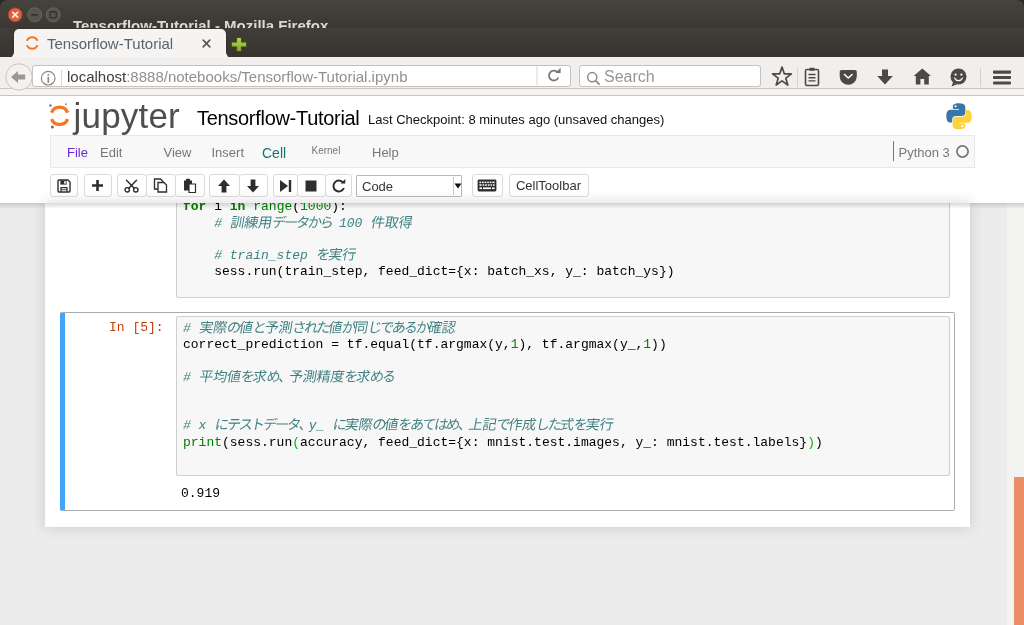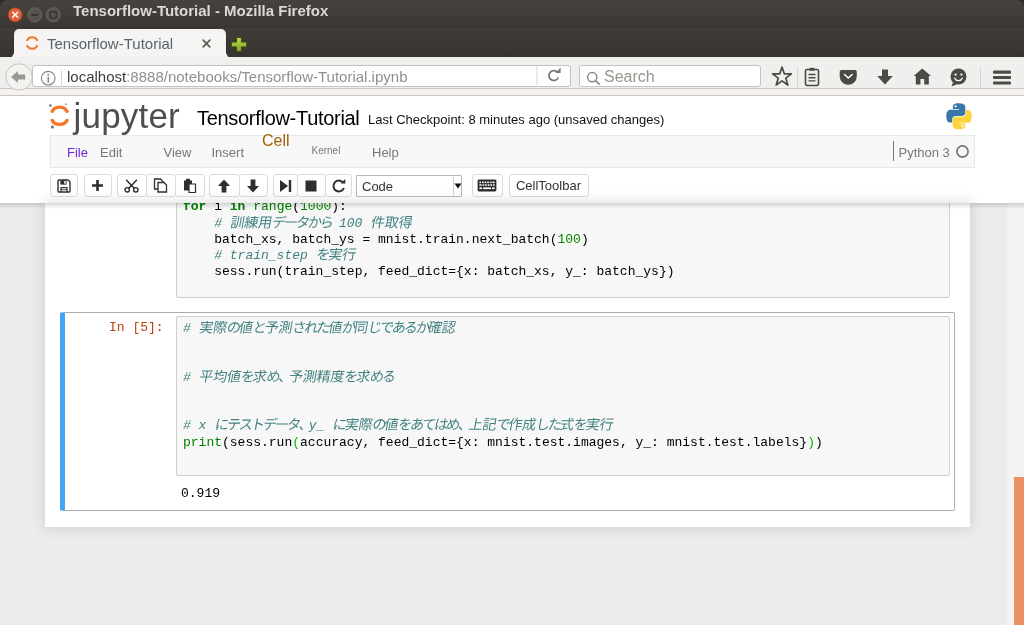--- a/index.html
+++ b/index.html
@@ -11,21 +11,21 @@
 <div class="abs" style="left:0;top:0;width:1024px;height:28px;background:#2A2927"></div>
 <div class="abs" style="left:0;top:0;width:1024px;height:28px;background:linear-gradient(#46433F,#3B3834);border-radius:8px 8px 0 0"></div>
 <svg class="abs" style="left:7px;top:6.5px" width="55" height="16" viewBox="0 0 55 16">
 <circle cx="8.2" cy="7.8" r="7" fill="#E0603C" stroke="#9C4427" stroke-width="0.9"></circle>
 <path d="M5.8 5.4 L10.6 10.2 M10.6 5.4 L5.8 10.2" stroke="#F6EDE7" stroke-width="1.7" stroke-linecap="round"></path>
 <circle cx="27.7" cy="7.8" r="7" fill="#56544F" stroke="#6B6963" stroke-width="0.9"></circle>
 <rect x="24.2" y="7" width="7" height="1.7" rx="0.8" fill="#34322E"></rect>
 <circle cx="46.2" cy="7.8" r="7" fill="#56544F" stroke="#6B6963" stroke-width="0.9"></circle>
 <rect x="43.1" y="4.7" width="6.2" height="6.2" rx="1" fill="none" stroke="#34322E" stroke-width="1.4"></rect>
 </svg>
-<div class="abs" style="left:73px;top:2px;font-size:15px;font-weight:bold;color:#DCD9D3">Tensorflow-Tutorial - Mozilla Firefox</div>
+<div class="abs" style="left:73px;top:17px;font-size:15px;font-weight:bold;color:#DCD9D3">Tensorflow-Tutorial - Mozilla Firefox</div>
 <div class="abs" style="left:0;top:28px;width:1024px;height:29px;background:linear-gradient(#413E39,#37342F)"></div>
 <div class="abs" style="left:14px;top:28.5px;width:212px;height:29px;background:#F5F4F2;border-radius:5px 5px 0 0;box-shadow:0 0 2px rgba(0,0,0,0.4)"></div>
 <div class="abs" style="left:8px;top:51.5px;width:6px;height:6px;background:#F5F4F2"></div>
 <div class="abs" style="left:8px;top:51.5px;width:6px;height:6px;background:#38352F;border-bottom-right-radius:6px"></div>
 <div class="abs" style="left:226px;top:51.5px;width:6px;height:6px;background:#F5F4F2"></div>
 <div class="abs" style="left:226px;top:51.5px;width:6px;height:6px;background:#38352F;border-bottom-left-radius:6px"></div>
 <svg class="abs" style="left:25px;top:36px" width="15" height="15" viewBox="0 0 15 15">
     <g fill="#F37726">
       <path d="M0.99 4.49 A6.7 6.7 0 0 1 13.41 4.49 L11.65 5.20 A4.8 4.8 0 0 0 2.75 5.20 Z"></path>
       <path d="M13.41 9.51 A6.7 6.7 0 0 1 0.99 9.51 L2.75 8.80 A4.8 4.8 0 0 0 11.65 8.80 Z"></path>
@@ -114,21 +114,21 @@
 <path d="M13.9 1.2c-6.4 0-6 2.8-6 2.8v2.9h6.1v.8H5.5S1.3 7.2 1.3 14c0 6.8 3.7 6.6 3.7 6.6h2.2v-3s-.1-3.7 3.6-3.7h6s3.5.1 3.5-3.4V5s.5-3.8-6.4-3.8z" fill="#3875A8"></path>
 <circle cx="10.6" cy="4.3" r="1.15" fill="#fff"></circle>
 <path d="M14.1 27.3c6.4 0 6-2.8 6-2.8v-2.9h-6.1v-.8h8.5s4.2.7 4.2-6.1c0-6.8-3.7-6.6-3.7-6.6h-2.2v3s.1 3.7-3.6 3.7h-6s-3.5-.1-3.5 3.4v5.3s-.5 3.8 6.4 3.8z" fill="#FDD23E"></path>
 <circle cx="17.4" cy="24.2" r="1.15" fill="#fff"></circle>
 </svg>
 <div class="abs" style="left:50px;top:135px;width:925px;height:32.5px;background:#F8F8F8;border:1px solid #E7E7E7"></div>
 <div class="abs" style="left:67px;top:145px;font-size:13px;color:#6d28d9">File</div>
 <div class="abs" style="left:100px;top:145px;font-size:13px;color:#777">Edit</div>
 <div class="abs" style="left:163.5px;top:145px;font-size:13px;color:#777">View</div>
 <div class="abs" style="left:211.5px;top:145px;font-size:13px;color:#777">Insert</div>
-<div class="abs" style="left:262px;top:132px;font-size:16px;color:#a16207">Cell</div>
+<div class="abs" style="left:262px;top:145px;font-size:14px;color:#0f766e">Cell</div>
 <div class="abs" style="left:311.5px;top:145px;font-size:10px;color:#777">Kernel</div>
 <div class="abs" style="left:372px;top:145px;font-size:13px;color:#777">Help</div>
 <div class="abs" style="left:892.5px;top:141px;width:1px;height:20px;background:#777"></div>
 <div class="abs" style="left:898.5px;top:145px;font-size:13px;color:#777">Python 3</div>
 <svg class="abs" style="left:955px;top:144px" width="15" height="15" viewBox="0 0 15 15">
     <circle cx="7.5" cy="7.5" r="5.6" fill="none" stroke="#757575" stroke-width="1.7"></circle>
   </svg>
 <div class="abs" style="left:49.8px;top:174px;width:28.3px;height:23px;background:#fff;border:1px solid #DBDBDB;border-radius:3px;display:flex;align-items:center;justify-content:center">
     <svg width="14" height="14" viewBox="0 0 14 14">
       <path d="M1 2 a1 1 0 0 1 1-1 h9 l2 2 v9 a1 1 0 0 1 -1 1 H2 a1 1 0 0 1 -1-1 z" fill="none" stroke="#2E2E2E" stroke-width="1.4"></path>
@@ -244,21 +244,20 @@
       <path transform="translate(88.2 11.4)" d="M4.6 -10.2 4.4 -9.1C4.8 -9.1 5.3 -9.1 5.7 -9.1C6.5 -9.1 9.8 -9.1 10.6 -9.1C11 -9.1 11.5 -9.1 11.9 -9.1L12.1 -10.2C11.7 -10.2 11.2 -10.2 10.7 -10.2C10 -10.2 6.7 -10.2 5.9 -10.2C5.5 -10.2 5 -10.2 4.6 -10.2ZM13 -11.4 12.2 -11.1C12.5 -10.5 12.8 -9.7 13 -9.1L13.8 -9.5C13.6 -10 13.3 -10.9 13 -11.4ZM14.6 -11.9 13.8 -11.6C14.1 -11.1 14.5 -10.3 14.7 -9.7L15.5 -10C15.3 -10.5 14.9 -11.4 14.6 -11.9ZM2.4 -6.7 2.2 -5.6C2.6 -5.6 3 -5.6 3.4 -5.6H7.6C7.3 -4.3 6.9 -3.1 6.2 -2.1C5.5 -1.2 4.3 -0.4 3.1 0L4 0.8C5.3 0.2 6.6 -0.8 7.2 -1.8C8 -2.8 8.4 -4.1 8.7 -5.6H12.5C12.9 -5.6 13.3 -5.6 13.6 -5.6L13.8 -6.7C13.5 -6.7 13 -6.7 12.7 -6.7C12 -6.7 4.4 -6.7 3.6 -6.7C3.1 -6.7 2.7 -6.7 2.4 -6.7Z"></path>
       <path transform="translate(100.2 11.4)" d="M2.5 -6.1 2.3 -4.7C2.7 -4.7 3.4 -4.8 4.2 -4.8C5.3 -4.8 10.8 -4.8 11.9 -4.8C12.5 -4.8 13.1 -4.7 13.4 -4.7L13.6 -6.1C13.3 -6 12.8 -6 12.1 -6C11.1 -6 5.5 -6 4.4 -6C3.6 -6 2.9 -6 2.5 -6.1Z"></path>
       <path transform="translate(112.2 11.4)" d="M9.4 -11 8.2 -11.4C8.1 -11 7.8 -10.5 7.6 -10.3C6.7 -9 4.9 -6.9 2.2 -5.4L3.1 -4.7C4.8 -5.8 6.3 -7.1 7.4 -8.4H12.1C11.7 -7.3 10.7 -5.7 9.6 -4.5C8.7 -5.2 7.8 -5.9 6.9 -6.4L6 -5.6C6.8 -5.1 7.8 -4.4 8.7 -3.6C7.2 -2.3 5.1 -1 2.6 -0.3L3.5 0.6C6 -0.3 8 -1.6 9.5 -2.9C10 -2.5 10.4 -2 10.8 -1.7L11.8 -2.6C11.4 -3 10.9 -3.4 10.4 -3.9C11.7 -5.3 12.7 -6.9 13.3 -8.2C13.5 -8.4 13.6 -8.8 13.8 -9L13 -9.5C12.7 -9.4 12.4 -9.4 12 -9.4H8.2L8.6 -9.9C8.8 -10.2 9.1 -10.6 9.4 -11Z"></path>
       <path transform="translate(124.2 11.4)" d="M12.6 -9.4 11.5 -9C12.3 -7.8 13 -5.3 13.1 -3.9L14.3 -4.4C14 -5.7 13.3 -8.3 12.6 -9.4ZM2.5 -7.9 2.4 -6.6C2.7 -6.7 3.3 -6.8 3.7 -6.8L5.5 -7C4.7 -5.1 3.1 -1.9 1.3 0L2.4 0.4C4.2 -1.9 5.8 -5.1 6.6 -7.1C7.3 -7.2 7.8 -7.2 8.2 -7.2C9 -7.2 9.6 -7 9.4 -5.7C9.1 -4.2 8.6 -2.4 7.9 -1.4C7.6 -0.8 7.1 -0.7 6.6 -0.7C6.2 -0.7 5.5 -0.8 4.9 -1L4.9 0.2C5.3 0.3 6 0.4 6.5 0.4C7.4 0.4 8.2 0.2 8.8 -0.8C9.6 -1.9 10.2 -4.2 10.5 -5.8C10.8 -7.7 9.9 -8.2 8.6 -8.2C8.3 -8.2 7.7 -8.1 7 -8.1L7.7 -10.1C7.8 -10.4 8 -10.7 8.1 -10.9L6.8 -11.1C6.6 -10.1 6.3 -9 5.9 -8C5 -7.9 4.2 -7.9 3.7 -7.9C3.3 -7.8 2.9 -7.8 2.5 -7.9Z"></path>
       <path transform="translate(136.2 11.4)" d="M6.6 -11 6.2 -9.9C7.2 -9.6 10.1 -9 11.4 -8.8L11.9 -9.9C10.6 -10 7.8 -10.6 6.6 -11ZM5.9 -8.4 4.7 -8.6C4.4 -7.1 3.5 -4.2 3 -2.9L4 -2.6C4.1 -2.9 4.3 -3.1 4.5 -3.3C5.7 -4.5 7.4 -5.2 9.2 -5.2C10.6 -5.2 11.5 -4.4 11.3 -3.3C11 -1.4 8.6 -0.1 4.3 -0.7L4.4 0.5C9.6 0.9 12.1 -0.8 12.5 -3.3C12.8 -4.9 11.6 -6.2 9.5 -6.2C7.8 -6.2 6.1 -5.7 4.6 -4.5C4.9 -5.4 5.5 -7.5 5.9 -8.4Z"></path>
       <text x="156.0" y="11.4" font-family="Liberation Mono" font-style="italic" font-size="13" fill="#408080">100</text>
       <path transform="translate(187.2 11.4)" d="M5.3 -4.8 5.1 -3.8H9.1L8.3 1.1H9.3L10.2 -3.8H14L14.2 -4.8H10.3L10.9 -7.9H14.1L14.3 -8.9H11.1L11.5 -11.6H10.5L10 -8.9H8.1C8.4 -9.5 8.7 -10.2 9 -10.8L8 -11.1C7.4 -9.2 6.4 -7.4 5.4 -6.3C5.7 -6.1 6.1 -5.9 6.2 -5.7C6.7 -6.3 7.2 -7.1 7.6 -7.9H9.8L9.3 -4.8ZM5.8 -11.7C4.7 -9.6 3.1 -7.5 1.5 -6.1C1.7 -5.9 1.9 -5.3 1.9 -5.1C2.5 -5.6 3 -6.1 3.5 -6.7L2.1 1.1H3.2L4.8 -8.4C5.5 -9.3 6.2 -10.4 6.8 -11.4Z"></path>
       <path transform="translate(201.0 11.4)" d="M10 -8.8 8.9 -8.6C9 -6.2 9.3 -4.2 10 -2.5C8.9 -1.4 7.8 -0.5 6.6 0.1C6.8 0.3 7 0.7 7.1 0.9C8.3 0.3 9.4 -0.5 10.4 -1.6C11 -0.5 11.8 0.3 12.8 1C13 0.7 13.4 0.3 13.7 0.1C12.6 -0.5 11.8 -1.4 11.2 -2.5C12.7 -4.3 13.9 -6.7 14.8 -9.7L14.1 -9.9L13.9 -9.8H8.9L8.7 -8.8H13.5C12.8 -6.7 11.8 -5 10.8 -3.5C10.2 -5 10 -6.8 10 -8.8ZM0.7 -1.7 0.7 -0.7C2.1 -0.9 3.9 -1.2 5.8 -1.5L5.3 1.1H6.3L8.3 -9.9H9.2L9.4 -10.9H2.6L2.4 -9.9H3.5L2.1 -1.9ZM4.5 -9.9H7.2L6.9 -8H4.2ZM4 -7.1H6.8L6.4 -5.1H3.7ZM3.5 -4.2H6.2L5.9 -2.4L3.1 -2Z"></path>
       <path transform="translate(214.8 11.4)" d="M8.3 -8.6H12.9L12.7 -7.5H8.1ZM8.6 -10.5H13.2L13 -9.4H8.4ZM7.7 -11.3 6.9 -6.7H13.6L14.4 -11.3ZM6.1 -2C6.6 -1.4 7.2 -0.5 7.5 0L8.4 -0.5C8.1 -1.1 7.5 -1.9 6.9 -2.5ZM5.6 -11.7C4.8 -10.7 3.3 -9.6 2.1 -8.8C2.2 -8.6 2.4 -8.2 2.5 -8C3.9 -8.8 5.5 -10.1 6.5 -11.3ZM5.2 -3.6 5 -2.7H10.7L10.2 -0.1C10.2 0.1 10.1 0.2 9.9 0.2C9.7 0.2 9 0.2 8.2 0.2C8.3 0.5 8.4 0.8 8.4 1.1C9.4 1.1 10.1 1.1 10.5 1C11 0.8 11.1 0.5 11.2 0L11.7 -2.7H13.8L14 -3.6H11.9L12.1 -4.8H14L14.1 -5.7H5.9L5.7 -4.8H11L10.8 -3.6ZM5.3 -8.6C4.2 -7.2 2.6 -5.8 1.2 -4.8C1.3 -4.6 1.5 -4 1.5 -3.8C2.1 -4.2 2.8 -4.8 3.4 -5.3L2.3 1.1H3.3L4.7 -6.6C5.2 -7.1 5.7 -7.7 6.1 -8.3Z"></path>
     </svg>
-    <div class="cm" style="left:138.0px;top:28.7px">    batch_xs, batch_ys = mnist.train.next_batch(<span class="n">100</span>)</div>
     <svg style="position:absolute;left:138.0px;top:44.9px" width="179" height="17" viewBox="0 0 179 17" fill="#408080">
       <text x="31.2" y="11.4" font-family="Liberation Mono" font-style="italic" font-size="13" fill="#408080">#</text>
       <text x="46.8" y="11.4" font-family="Liberation Mono" font-style="italic" font-size="13" fill="#408080">train_step</text>
       <path transform="translate(132.6 11.4)" d="M13.4 -6.2 13.2 -7.2C12.7 -7 12.4 -6.9 11.9 -6.7C11.1 -6.3 10.2 -6 9.2 -5.5C9.1 -6.4 8.4 -6.8 7.5 -6.8C6.9 -6.8 6.1 -6.6 5.5 -6.3C6.1 -6.9 6.7 -7.7 7.1 -8.5C8.7 -8.5 10.4 -8.6 11.9 -8.8L12 -9.9C10.7 -9.6 9.1 -9.5 7.7 -9.5C8 -10.1 8.2 -10.7 8.4 -11.1L7.3 -11.2C7.1 -10.7 6.9 -10 6.6 -9.4L5.7 -9.4C5 -9.4 4.1 -9.5 3.3 -9.6L3.2 -8.5C3.9 -8.5 4.8 -8.4 5.4 -8.4H6.1C5.3 -7.3 4.1 -5.9 2.1 -4.1L2.9 -3.4C3.5 -4 3.9 -4.5 4.4 -4.9C5.2 -5.5 6.1 -5.9 7 -5.9C7.6 -5.9 8.1 -5.7 8.1 -5.1C6.3 -4.2 4.5 -3.2 4.2 -1.5C3.9 0.2 5.4 0.6 7.4 0.6C8.7 0.6 10.2 0.5 11.3 0.4L11.5 -0.7C10.3 -0.5 8.8 -0.4 7.7 -0.4C6.2 -0.4 5.2 -0.6 5.3 -1.7C5.5 -2.6 6.6 -3.3 8 -4C7.8 -3.3 7.7 -2.4 7.5 -1.8H8.6L9.1 -4.5C10.2 -5 11.3 -5.4 12.1 -5.7C12.5 -5.9 13.1 -6.1 13.4 -6.2Z"></path>
       <path transform="translate(144.6 11.4)" d="M8 -9 7.8 -7.8H3.6L3.5 -6.9H7.6L7.4 -5.7H3.5L3.3 -4.8H7.2C7.1 -4.4 7 -3.9 6.7 -3.5H1.5L1.3 -2.5H6.1C5.2 -1.5 3.6 -0.5 0.7 0.3C0.9 0.5 1.1 0.9 1.2 1.1C4.6 0.2 6.3 -1.1 7.3 -2.5H7.4C8.2 -0.5 9.9 0.7 12.5 1.1C12.7 0.9 13.1 0.4 13.3 0.2C10.9 -0.1 9.3 -1 8.6 -2.5H13.6L13.8 -3.5H7.9C8.1 -3.9 8.2 -4.4 8.3 -4.8H12.5L12.6 -5.7H8.5L8.7 -6.9H13.1L13.2 -7.7H14.3L14.7 -10.4H9.3L9.6 -11.8H8.5L8.3 -10.4H2.9L2.4 -7.7H3.5L3.8 -9.4H13.5L13.2 -7.8H8.9L9.1 -9Z"></path>
       <path transform="translate(158.4 11.4)" d="M8 -10.9 7.8 -9.9H14.7L14.9 -10.9ZM5.8 -11.8C4.9 -10.8 3.3 -9.5 2 -8.7C2.2 -8.5 2.4 -8.1 2.5 -7.9C3.9 -8.8 5.6 -10.1 6.7 -11.4ZM6.7 -7.1 6.5 -6H11.3L10.2 -0.2C10.2 0 10.1 0.1 9.8 0.1C9.6 0.1 8.6 0.1 7.6 0C7.7 0.4 7.8 0.8 7.8 1.1C9.2 1.1 10 1.1 10.5 0.9C11 0.7 11.2 0.4 11.3 -0.2L12.3 -6H14.4L14.6 -7.1ZM5.8 -8.8C4.6 -7.2 2.8 -5.5 1.1 -4.5C1.3 -4.3 1.6 -3.8 1.7 -3.6C2.3 -4 3 -4.5 3.6 -5.1L2.5 1.2H3.5L4.8 -6.2C5.5 -6.9 6.2 -7.7 6.8 -8.4Z"></path>
     </svg>
     <div class="cm" style="left:138.0px;top:61.1px">    sess.run(train_step, feed_dict={x: batch_xs, y_: batch_ys})</div>
     <svg style="position:absolute;left:138.0px;top:118.2px" width="278" height="17" viewBox="0 0 278 17" fill="#408080">
       <text x="0.0" y="11.4" font-family="Liberation Mono" font-style="italic" font-size="13" fill="#408080">#</text>
@@ -276,20 +275,21 @@
       <path transform="translate(158.4 11.4)" d="M12.4 -9.3 11.3 -8.8C12.1 -7.6 12.7 -5.2 12.9 -3.8L14.1 -4.3C13.8 -5.6 13.1 -8.1 12.4 -9.3ZM12.9 -11.3 12.1 -11C12.4 -10.4 12.7 -9.6 12.9 -9L13.7 -9.4C13.5 -9.9 13.2 -10.8 12.9 -11.3ZM14.5 -11.8 13.8 -11.5C14.1 -11 14.4 -10.2 14.6 -9.6L15.4 -9.9C15.2 -10.5 14.8 -11.3 14.5 -11.8ZM2.3 -7.8 2.2 -6.6C2.5 -6.7 3.1 -6.7 3.5 -6.8L5.3 -6.9C4.5 -5.1 2.9 -1.9 1.1 0L2.2 0.5C4.1 -1.9 5.6 -5.1 6.4 -7.1C7.1 -7.1 7.6 -7.2 8 -7.2C8.8 -7.2 9.4 -6.9 9.2 -5.6C8.9 -4.1 8.4 -2.3 7.8 -1.4C7.4 -0.7 6.9 -0.6 6.4 -0.6C6 -0.6 5.3 -0.7 4.7 -0.9L4.7 0.3C5.1 0.4 5.8 0.4 6.3 0.4C7.2 0.4 8 0.2 8.6 -0.7C9.4 -1.9 10 -4.1 10.3 -5.8C10.6 -7.7 9.7 -8.1 8.4 -8.1C8.1 -8.1 7.5 -8.1 6.8 -8.1L7.6 -10C7.6 -10.3 7.8 -10.6 7.9 -10.9L6.6 -11C6.4 -10.1 6.1 -9 5.7 -8C4.8 -7.9 4 -7.8 3.5 -7.8C3.1 -7.8 2.7 -7.8 2.3 -7.8Z"></path>
       <path transform="translate(170.4 11.4)" d="M5 -8.6 4.8 -7.7H11.9L12.1 -8.6ZM6.1 -5.3H9.8L9.3 -2.6H5.6ZM5.3 -6.2 4.3 -0.7H5.3L5.5 -1.7H10.1L10.9 -6.2ZM3.2 -11 1 1.1H2.1L4 -10H13.5L11.8 -0.2C11.8 0 11.7 0.1 11.4 0.1C11.2 0.1 10.3 0.1 9.5 0.1C9.6 0.4 9.7 0.9 9.7 1.1C10.9 1.1 11.6 1.1 12 0.9C12.5 0.8 12.7 0.4 12.8 -0.2L14.7 -11Z"></path>
       <path transform="translate(184.2 11.4)" d="M10.2 -9.7 9.3 -9.3C9.7 -8.7 10 -7.8 10.2 -7.1L11.1 -7.4C10.9 -8.1 10.4 -9.2 10.2 -9.7ZM12.1 -10.4 11.2 -10C11.6 -9.4 12 -8.5 12.2 -7.8L13.1 -8.2C12.9 -8.8 12.4 -9.9 12.1 -10.4ZM6.5 -10.8 5.1 -10.8C5.1 -10.4 5 -9.9 4.9 -9.4C4.7 -7.9 3.9 -4.4 3.5 -2.3C3.1 0 4.4 0.8 6.4 0.8C9.5 0.8 11.6 -1 12.8 -2.3L12.2 -3.2C10.9 -1.8 9.2 -0.3 6.6 -0.3C5.3 -0.3 4.4 -0.9 4.7 -2.4C5.1 -4.5 5.8 -7.8 6.1 -9.4C6.2 -9.9 6.3 -10.3 6.5 -10.8Z"></path>
       <path transform="translate(196.2 11.4)" d="M2.7 -9.2 2.6 -8C4.2 -8.3 7.8 -8.7 9.4 -8.8C7.9 -8.1 6.3 -6.3 5.9 -4.1C5.4 -1 8.1 0.4 10.6 0.5L11.3 -0.6C9 -0.7 6.6 -1.6 7.1 -4.3C7.4 -6 9 -8.1 11.1 -8.8C11.8 -9 13.1 -9 13.8 -9L14 -10.1C13.1 -10.1 11.8 -10 10.2 -9.9C7.6 -9.6 4.9 -9.4 4 -9.3C3.7 -9.3 3.3 -9.2 2.7 -9.2ZM11.5 -7.3 10.8 -7C11.1 -6.4 11.4 -5.7 11.6 -5L12.3 -5.3C12.1 -5.9 11.8 -6.8 11.5 -7.3ZM13.2 -7.9 12.4 -7.5C12.7 -6.9 13 -6.3 13.2 -5.6L14 -5.9C13.8 -6.5 13.4 -7.4 13.2 -7.9Z"></path>
       <path transform="translate(208.2 11.4)" d="M9.7 -6.2C8.8 -4.6 7.8 -3.5 6.7 -2.6C6.7 -3.4 6.7 -4.3 6.9 -5.2L7 -5.7C7.7 -6 8.5 -6.2 9.4 -6.2ZM11.5 -7.7 10.5 -8C10.4 -7.8 10.3 -7.4 10.2 -7.2L10.1 -7L9.6 -7.1C8.9 -7.1 8 -6.9 7.2 -6.7C7.3 -7.3 7.5 -7.9 7.6 -8.4C9.4 -8.5 11.3 -8.7 12.8 -9L12.9 -10C11.5 -9.7 9.7 -9.5 7.9 -9.4L8.3 -10.5C8.4 -10.7 8.5 -10.9 8.6 -11.1L7.4 -11.1C7.4 -10.9 7.3 -10.7 7.2 -10.4L6.9 -9.4L6 -9.4C5.4 -9.4 4.2 -9.5 3.7 -9.5L3.6 -8.5C4.1 -8.4 5.2 -8.4 5.8 -8.4L6.7 -8.4C6.5 -7.7 6.3 -7 6.1 -6.3C4.1 -5.4 2.2 -3.6 1.8 -1.8C1.6 -0.6 2.3 0 3.2 0C4 0 4.8 -0.4 5.7 -0.8L5.8 0L6.8 -0.3C6.8 -0.7 6.8 -1.1 6.7 -1.5C8.1 -2.5 9.5 -4 10.6 -6C11.9 -5.6 12.4 -4.7 12.2 -3.6C11.9 -1.8 10.1 -0.5 7.5 -0.2L8 0.7C11.3 0.2 12.9 -1.6 13.3 -3.6C13.6 -5.1 12.8 -6.4 11.1 -6.9L11.1 -6.9C11.2 -7.1 11.4 -7.5 11.5 -7.7ZM5.9 -5.3 5.9 -5C5.7 -4 5.6 -2.9 5.6 -1.9C4.8 -1.4 4.1 -1.1 3.6 -1.1C3.1 -1.1 2.8 -1.4 2.9 -2C3.1 -3.1 4.4 -4.5 5.9 -5.3Z"></path>
       <path transform="translate(220.2 11.4)" d="M8.2 -0.5C7.8 -0.4 7.5 -0.4 7.1 -0.4C6 -0.4 5.3 -0.8 5.4 -1.5C5.5 -2 6 -2.4 6.7 -2.4C7.7 -2.4 8.3 -1.6 8.2 -0.5ZM5.2 -10.3 5 -9.2C5.3 -9.2 5.6 -9.2 5.9 -9.2C6.7 -9.3 9.5 -9.4 10.2 -9.4C9.4 -8.8 7.4 -7.3 6.5 -6.7C5.6 -6 3.5 -4.5 2.2 -3.6L2.8 -2.7C4.9 -4.5 6.4 -5.5 8.7 -5.5C10.5 -5.5 11.7 -4.5 11.4 -3.1C11.2 -2 10.4 -1.2 9.2 -0.7C9.3 -2.1 8.6 -3.2 6.8 -3.2C5.5 -3.2 4.5 -2.4 4.3 -1.4C4.1 -0.2 5.2 0.6 7.1 0.6C10 0.6 12.1 -0.9 12.5 -3.1C12.9 -5 11.4 -6.4 9.1 -6.4C8.5 -6.4 7.8 -6.3 7.1 -6.1C8.4 -7 10.6 -8.6 11.4 -9.2C11.6 -9.4 12 -9.6 12.2 -9.7L11.7 -10.6C11.6 -10.5 11.4 -10.5 11 -10.4C10.2 -10.4 6.9 -10.3 6.1 -10.3C5.9 -10.3 5.5 -10.3 5.2 -10.3Z"></path>
       <path transform="translate(232.2 11.4)" d="M12.6 -9.4 11.5 -9C12.3 -7.8 13 -5.3 13.1 -3.9L14.3 -4.4C14 -5.7 13.3 -8.3 12.6 -9.4ZM2.5 -7.9 2.4 -6.6C2.7 -6.7 3.3 -6.8 3.7 -6.8L5.5 -7C4.7 -5.1 3.1 -1.9 1.3 0L2.4 0.4C4.2 -1.9 5.8 -5.1 6.6 -7.1C7.3 -7.2 7.8 -7.2 8.2 -7.2C9 -7.2 9.6 -7 9.4 -5.7C9.1 -4.2 8.6 -2.4 7.9 -1.4C7.6 -0.8 7.1 -0.7 6.6 -0.7C6.2 -0.7 5.5 -0.8 4.9 -1L4.9 0.2C5.3 0.3 6 0.4 6.5 0.4C7.4 0.4 8.2 0.2 8.8 -0.8C9.6 -1.9 10.2 -4.2 10.5 -5.8C10.8 -7.7 9.9 -8.2 8.6 -8.2C8.3 -8.2 7.7 -8.1 7 -8.1L7.7 -10.1C7.8 -10.4 8 -10.7 8.1 -10.9L6.8 -11.1C6.6 -10.1 6.3 -9 5.9 -8C5 -7.9 4.2 -7.9 3.7 -7.9C3.3 -7.8 2.9 -7.8 2.5 -7.9Z"></path>
       <path transform="translate(244.2 11.4)" d="M10.3 -4.2 10 -2.7H8.1L8.4 -4.2ZM2.7 -10.8 2.5 -9.8H4C3.3 -7.4 2.3 -5.2 1 -3.7C1.1 -3.4 1.3 -2.9 1.4 -2.7C1.8 -3.1 2.1 -3.5 2.4 -4L1.6 0.5H2.5L2.7 -0.6H5.4L6.3 -5.6C6.5 -5.4 6.7 -5.1 6.8 -4.9C7.1 -5.1 7.4 -5.3 7.7 -5.6L6.5 1.1H7.5L7.6 0.5H13.4L13.5 -0.4H10.6L10.9 -1.9H13.1L13.3 -2.7H11L11.3 -4.2H13.5L13.7 -5H11.4L11.7 -6.4H14.2L14.3 -7.3H12.1C12.4 -7.8 12.7 -8.3 13 -8.8L12 -9C11.8 -8.5 11.5 -7.9 11.1 -7.3H9.4C9.9 -8 10.4 -8.7 10.9 -9.4H14.1L13.8 -7.9H14.8L15.2 -10.3H11.4C11.6 -10.7 11.8 -11.1 12 -11.6L11.1 -11.8C10.9 -11.3 10.6 -10.8 10.4 -10.3H7.5L7.1 -7.9H8L8.3 -9.4H9.8C8.8 -7.9 7.7 -6.7 6.3 -5.8L6.5 -6.7H3.9C4.3 -7.7 4.7 -8.8 5.1 -9.8H7.4L7.6 -10.8ZM10.5 -5H8.6L8.8 -6.4H10.7ZM9.9 -1.9 9.6 -0.4H7.7L8 -1.9ZM3.6 -5.8H5.4L4.7 -1.5H2.9Z"></path>
       <path transform="translate(258.0 11.4)" d="M8.4 -3.7 7.8 -0.3C7.6 0.7 7.8 1 8.8 1C9 1 10.2 1 10.4 1C11.2 1 11.6 0.6 12 -1.1C11.7 -1.2 11.4 -1.3 11.2 -1.5C10.9 -0.1 10.8 0.1 10.4 0.1C10.2 0.1 9.3 0.1 9.1 0.1C8.7 0.1 8.7 0 8.7 -0.3L9.3 -3.7ZM6.9 -3.2C6.6 -2.1 6.1 -0.8 5.3 -0.1L6 0.4C6.9 -0.4 7.4 -1.8 7.7 -3ZM8.8 -5C9.6 -4.5 10.6 -3.7 11 -3.1L11.7 -3.8C11.3 -4.4 10.4 -5.1 9.5 -5.6ZM11.8 -3.1C12.3 -2.1 12.7 -0.7 12.7 0.3L13.7 -0.1C13.6 -1.1 13.2 -2.5 12.7 -3.5ZM2.5 -7.5 2.3 -6.7H6.3L6.5 -7.5ZM3.2 -11.3 3.1 -10.4H6.9L7.1 -11.3ZM2.2 -5.7 2 -4.8H6L6.1 -5.7ZM2.2 -9.4 2 -8.6H7.1L7.2 -9.4ZM8.2 -11.2 8 -10.3H10.4C10.3 -9.8 10.1 -9.3 9.8 -8.9C9.3 -9.1 8.8 -9.3 8.3 -9.5L7.7 -8.8C8.2 -8.6 8.8 -8.3 9.4 -8C8.7 -7.1 7.9 -6.3 6.6 -5.8C6.8 -5.6 7 -5.2 7.1 -5C8.5 -5.7 9.4 -6.6 10.1 -7.6C10.6 -7.3 11.1 -7 11.4 -6.7L12.1 -7.5C11.7 -7.8 11.2 -8.1 10.6 -8.5C10.9 -9 11.2 -9.6 11.4 -10.3H13.8C13.2 -7.6 12.9 -6.7 12.6 -6.4C12.5 -6.3 12.4 -6.3 12.2 -6.3C11.9 -6.3 11.3 -6.3 10.7 -6.3C10.8 -6.1 10.8 -5.7 10.8 -5.4C11.5 -5.3 12.1 -5.3 12.4 -5.4C12.8 -5.4 13.1 -5.5 13.4 -5.8C13.8 -6.2 14.1 -7.4 14.9 -10.7C14.9 -10.8 14.9 -11.2 14.9 -11.2ZM1.8 -3.8 1 1H1.9L2 0.3H5.1L5.8 -3.8ZM2.6 -2.9H4.8L4.3 -0.5H2.1Z"></path>
     </svg>
+    <div class="cm" style="left:138.0px;top:134.4px">correct_prediction = tf.equal(tf.argmax(y,<span class="n">1</span>), tf.argmax(y_,<span class="n">1</span>))</div>
     <svg style="position:absolute;left:138.0px;top:166.8px" width="217" height="17" viewBox="0 0 217 17" fill="#408080">
       <text x="0.0" y="11.4" font-family="Liberation Mono" font-style="italic" font-size="13" fill="#408080">#</text>
       <path transform="translate(15.6 11.4)" d="M4 -8.8C4.4 -7.8 4.7 -6.4 4.7 -5.6L5.8 -5.9C5.7 -6.7 5.4 -8.1 5 -9.1ZM12.2 -9.2C11.7 -8.1 10.8 -6.7 10.1 -5.8L10.9 -5.5C11.6 -6.4 12.5 -7.7 13.2 -8.9ZM1.6 -4.9 1.4 -3.8H7.1L6.2 1.1H7.3L8.2 -3.8H14L14.1 -4.9H8.4L9.2 -9.8H14.2L14.4 -10.8H3.4L3.2 -9.8H8.1L7.3 -4.9Z"></path>
       <path transform="translate(29.4 11.4)" d="M7.3 -6.6 7.1 -5.6H11.5L11.7 -6.6ZM5.9 -2.1 6.1 -1.1C7.6 -1.6 9.5 -2.4 11.4 -3L11.4 -3.9C9.3 -3.2 7.2 -2.5 5.9 -2.1ZM9.2 -11.8C8.3 -9.8 7 -7.9 5.7 -6.7C5.9 -6.5 6.3 -6.2 6.5 -6C7.1 -6.7 7.8 -7.5 8.4 -8.4H13.6C12.4 -2.7 11.8 -0.6 11.3 -0.1C11.1 0.1 10.9 0.1 10.6 0.1C10.3 0.1 9.4 0.1 8.5 0C8.6 0.3 8.7 0.8 8.7 1.1C9.5 1.1 10.4 1.2 10.9 1.1C11.4 1.1 11.7 0.9 12.1 0.5C12.8 -0.2 13.4 -2.4 14.8 -8.9C14.8 -9 14.9 -9.4 14.9 -9.4H9.1C9.5 -10.1 9.9 -10.8 10.2 -11.5ZM0.9 -2.3 1.1 -1.2C2.5 -1.7 4.3 -2.5 6 -3.1L6 -4.1L4.1 -3.4L4.8 -7.5H6.5L6.7 -8.5H5L5.6 -11.7H4.6L4 -8.5H2.2L2.1 -7.5H3.8L3 -3C2.2 -2.7 1.5 -2.5 0.9 -2.3Z"></path>
       <path transform="translate(43.2 11.4)" d="M8.9 -5.5H12.5L12.3 -4.3H8.7ZM8.6 -3.6H12.2L12 -2.4H8.4ZM9.3 -7.4H12.9L12.7 -6.3H9.1ZM8.4 -8.2 7.3 -1.6H12.9L14 -8.2H11L11.4 -9.4H15L15.2 -10.3H11.6L12 -11.7L11 -11.8L10.6 -10.3H6.7L6.6 -9.4H10.4L10 -8.2ZM6.1 -7.5 4.6 1.1H5.5L5.7 0.4H13.4L13.5 -0.5H5.8L7.1 -7.5ZM5.8 -11.7C4.6 -9.6 2.9 -7.5 1.3 -6.1C1.5 -5.9 1.7 -5.3 1.7 -5.1C2.3 -5.6 2.9 -6.2 3.4 -6.8L2 1.1H3.1L4.7 -8.4C5.4 -9.4 6.1 -10.4 6.7 -11.4Z"></path>
       <path transform="translate(57.0 11.4)" d="M13.4 -6.2 13.2 -7.2C12.7 -7 12.4 -6.9 11.9 -6.7C11.1 -6.3 10.2 -6 9.2 -5.5C9.1 -6.4 8.4 -6.8 7.5 -6.8C6.9 -6.8 6.1 -6.6 5.5 -6.3C6.1 -6.9 6.7 -7.7 7.1 -8.5C8.7 -8.5 10.4 -8.6 11.9 -8.8L12 -9.9C10.7 -9.6 9.1 -9.5 7.7 -9.5C8 -10.1 8.2 -10.7 8.4 -11.1L7.3 -11.2C7.1 -10.7 6.9 -10 6.6 -9.4L5.7 -9.4C5 -9.4 4.1 -9.5 3.3 -9.6L3.2 -8.5C3.9 -8.5 4.8 -8.4 5.4 -8.4H6.1C5.3 -7.3 4.1 -5.9 2.1 -4.1L2.9 -3.4C3.5 -4 3.9 -4.5 4.4 -4.9C5.2 -5.5 6.1 -5.9 7 -5.9C7.6 -5.9 8.1 -5.7 8.1 -5.1C6.3 -4.2 4.5 -3.2 4.2 -1.5C3.9 0.2 5.4 0.6 7.4 0.6C8.7 0.6 10.2 0.5 11.3 0.4L11.5 -0.7C10.3 -0.5 8.8 -0.4 7.7 -0.4C6.2 -0.4 5.2 -0.6 5.3 -1.7C5.5 -2.6 6.6 -3.3 8 -4C7.8 -3.3 7.7 -2.4 7.5 -1.8H8.6L9.1 -4.5C10.2 -5 11.3 -5.4 12.1 -5.7C12.5 -5.9 13.1 -6.1 13.4 -6.2Z"></path>
       <path transform="translate(69.0 11.4)" d="M2.9 -7C3.6 -6.2 4.4 -5.1 4.7 -4.4L5.6 -5C5.3 -5.8 4.5 -6.8 3.8 -7.6ZM0.7 -1.2 1.2 -0.2C2.6 -1 4.4 -1.9 6.1 -2.9L5.9 -3.8C4 -2.8 2 -1.8 0.7 -1.2ZM8.5 -11.7 8.1 -9.4H2.6L2.4 -8.4H7.9L6.5 -0.3C6.4 0 6.3 0 6.1 0.1C5.8 0.1 4.9 0.1 3.9 0C4 0.4 4.1 0.8 4.1 1.1C5.3 1.1 6.2 1.1 6.7 0.9C7.2 0.8 7.4 0.4 7.6 -0.3L8.5 -5.8C9.3 -3.2 10.7 -1 12.8 0.1C13 -0.2 13.4 -0.6 13.7 -0.8C12.3 -1.5 11.1 -2.7 10.3 -4.2C11.4 -5 12.8 -6.2 13.8 -7.2L13 -7.8C12.2 -6.9 10.9 -5.8 9.9 -5C9.5 -6 9.1 -7.1 9 -8.2L9 -8.4H14.6L14.8 -9.4H13.1L13.9 -10.1C13.3 -10.6 12.3 -11.3 11.5 -11.7L10.8 -11C11.6 -10.6 12.6 -9.9 13 -9.4H9.2L9.6 -11.7Z"></path>
       <path transform="translate(82.8 11.4)" d="M9 -7.9C8.3 -6.5 7.4 -5 6.7 -4L6.5 -4.5C6.2 -5 6 -6 5.8 -6.9C6.8 -7.5 7.9 -7.8 9 -7.9ZM5.4 -10.2 4.2 -9.8C4.3 -9.5 4.4 -9 4.5 -8.6L4.6 -7.3C3.2 -6.2 2 -4.5 1.7 -2.9C1.4 -1.3 2.2 -0.4 3.2 -0.4C4.3 -0.4 5.3 -1.1 6.3 -2.2C6.5 -1.9 6.6 -1.6 6.8 -1.4L7.8 -2.1C7.6 -2.4 7.4 -2.7 7.1 -3.1C8.1 -4.2 9.2 -6 10 -7.8C11.8 -7.5 12.7 -6.1 12.3 -4.3C12 -2.2 10.1 -0.6 7.1 -0.4L7.6 0.6C10.6 0.2 12.9 -1.5 13.4 -4.3C13.9 -6.7 12.6 -8.4 10.5 -8.8L10.8 -9.7C10.9 -10 11.1 -10.5 11.3 -10.8L10.1 -10.9C10 -10.6 9.9 -10.2 9.8 -9.9C9.7 -9.5 9.6 -9.2 9.4 -8.9C8.2 -8.8 7 -8.6 5.6 -7.9L5.5 -9C5.5 -9.4 5.4 -9.8 5.4 -10.2ZM5.8 -3.1C5.1 -2.2 4.2 -1.5 3.5 -1.5C2.9 -1.5 2.6 -2.1 2.7 -3C2.9 -4.1 3.8 -5.4 4.8 -6.3C5 -5.2 5.3 -4.2 5.6 -3.6Z"></path>
       <path transform="translate(94.8 11.4)" d="M3.7 0.8 4.8 0C4.1 -1.1 3.1 -2.3 2.2 -3.1L1.1 -2.3C2 -1.5 3 -0.3 3.7 0.8Z"></path>
       <path transform="translate(105.3 11.4)" d="M5.5 -8.4C6.6 -7.9 8.1 -7.1 9.2 -6.5H1.9L1.7 -5.5H7.5L6.6 -0.2C6.6 0 6.5 0.1 6.2 0.1C5.9 0.1 5 0.1 4 0.1C4.1 0.4 4.2 0.8 4.2 1.1C5.5 1.1 6.3 1.1 6.8 0.9C7.3 0.8 7.6 0.4 7.7 -0.2L8.6 -5.5H12.6C11.9 -4.7 11.2 -3.9 10.6 -3.3L11.3 -2.8C12.3 -3.6 13.5 -5 14.4 -6.2L13.7 -6.6L13.5 -6.5H10.6L10.9 -6.9C10.5 -7.1 10 -7.4 9.5 -7.6C10.9 -8.4 12.5 -9.5 13.6 -10.5L13 -11.1L12.7 -11H4L3.8 -10H11.5C10.6 -9.4 9.5 -8.6 8.5 -8.1C7.7 -8.5 6.9 -8.9 6.2 -9.2Z"></path>

